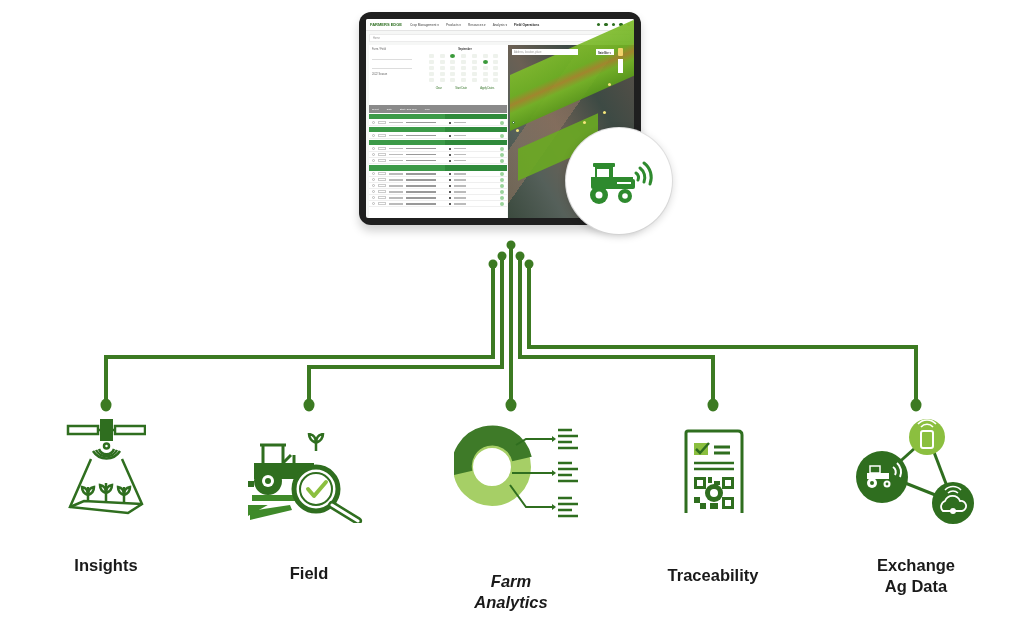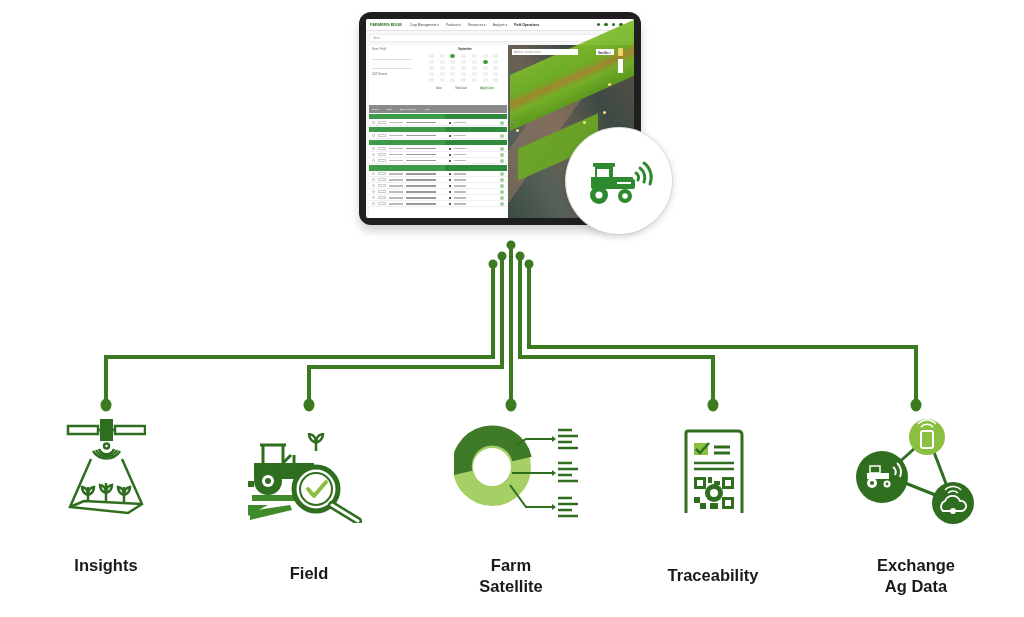--- a/index.html
+++ b/index.html
@@ -425,23 +425,23 @@
       <path d="M98 11 l4 3 l-4 3z"></path>
       <path d="M98 45 l4 3 l-4 3z"></path>
       <path d="M98 79 l4 3 l-4 3z"></path>
     </g>
     <g stroke="#2f6e1f" stroke-width="2.5">
       <path d="M104 5 h14 M104 11 h20 M104 17 h14 M104 23 h20"></path>
       <path d="M104 38 h14 M104 44 h20 M104 50 h14 M104 56 h20"></path>
       <path d="M104 73 h14 M104 79 h20 M104 85 h14 M104 91 h20"></path>
     </g>
   </svg>
-  <div class="label" style="top:140px;">
+  <div class="label" style="top:156px;font-style:italic;">
     <div>Farm</div>
-    <div>Satellite</div>
+    <div>Analytics</div>
   </div>
 </div>
 
 <div class="feature" style="left:628px;top:415px;">
   <svg class="icon" style="left:54px;top:14px;" width="64" height="84" viewBox="0 0 64 84">
     <path d="M4 84 V4 Q4 2 6 2 H56 Q60 2 60 6 V84" fill="none" stroke="#2f6e1f" stroke-width="3"></path>
     <rect x="12" y="14" width="14" height="12" fill="#8bbf3f"></rect>
     <path d="M14 20 l4 4 l9 -10" fill="none" stroke="#2f6e1f" stroke-width="2.5"></path>
     <path d="M32 18 h16 M32 24 h16" stroke="#2f6e1f" stroke-width="3"></path>
     <path d="M12 34 h40 M12 40 h40" stroke="#2f6e1f" stroke-width="2.5"></path>

